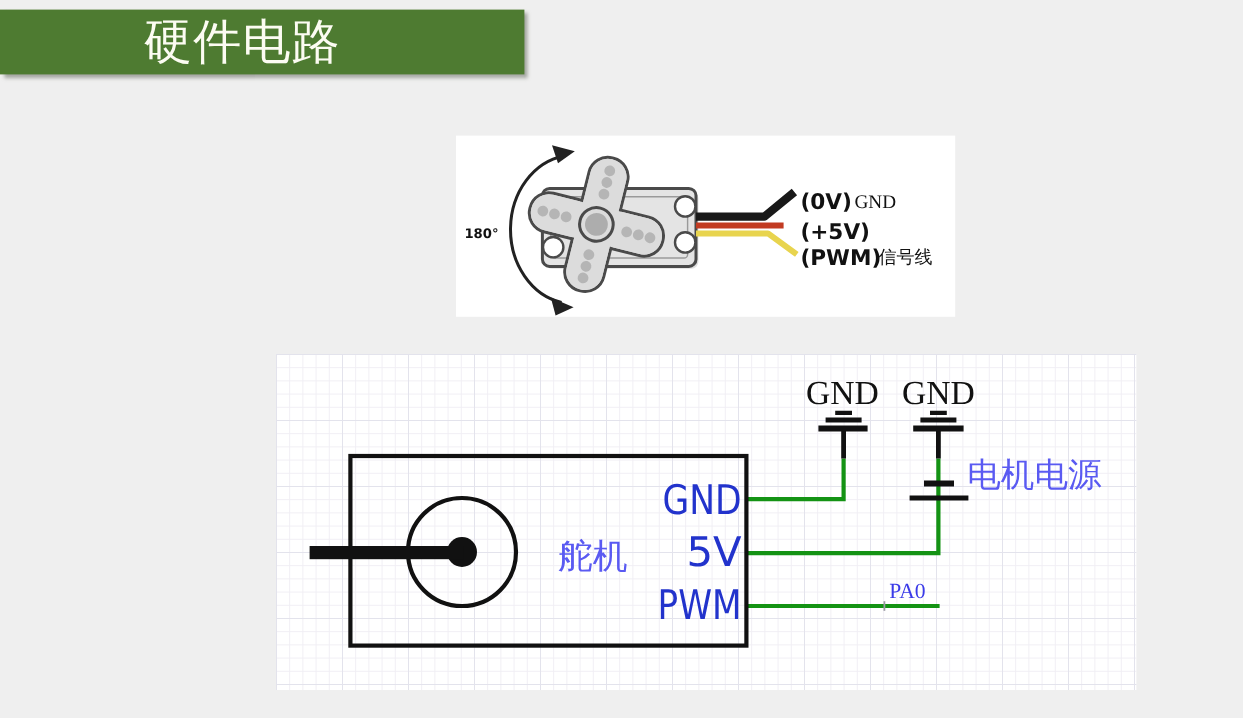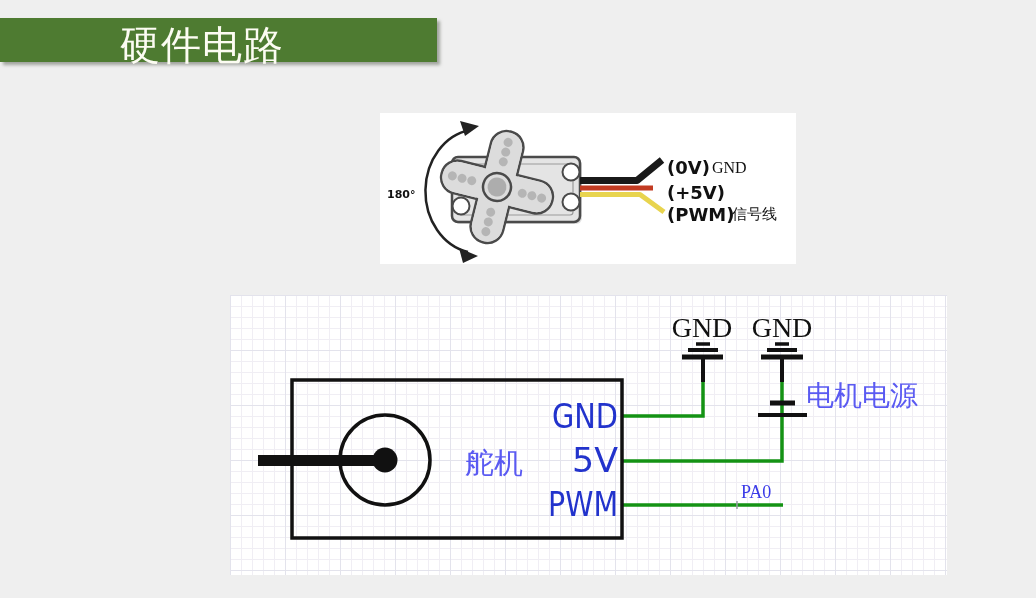--- a/index.html
+++ b/index.html
@@ -3,21 +3,21 @@
 <meta charset="utf-8">
 <style>
   html,body{margin:0;padding:0;}
   body{
     width:1036px;height:598px;position:relative;overflow:hidden;
     background:#efefef;
     font-family:"Liberation Sans",sans-serif;
   }
   
   .title-bar{
-    position:absolute;left:0;top:18px;width:437px;height:44px;
+    position:absolute;left:0;top:8px;width:437px;height:54px;
     background:#4e7b31;
     box-shadow:3px 3px 3px rgba(110,115,105,.6);
   }
   .title-bar .title-text{
     display:block;line-height:54px;padding-left:120px;
     font-size:40px;color:#fcfcf2;letter-spacing:1px;
     font-family:"Liberation Sans",sans-serif;
   }
   
   .servo-figure{

